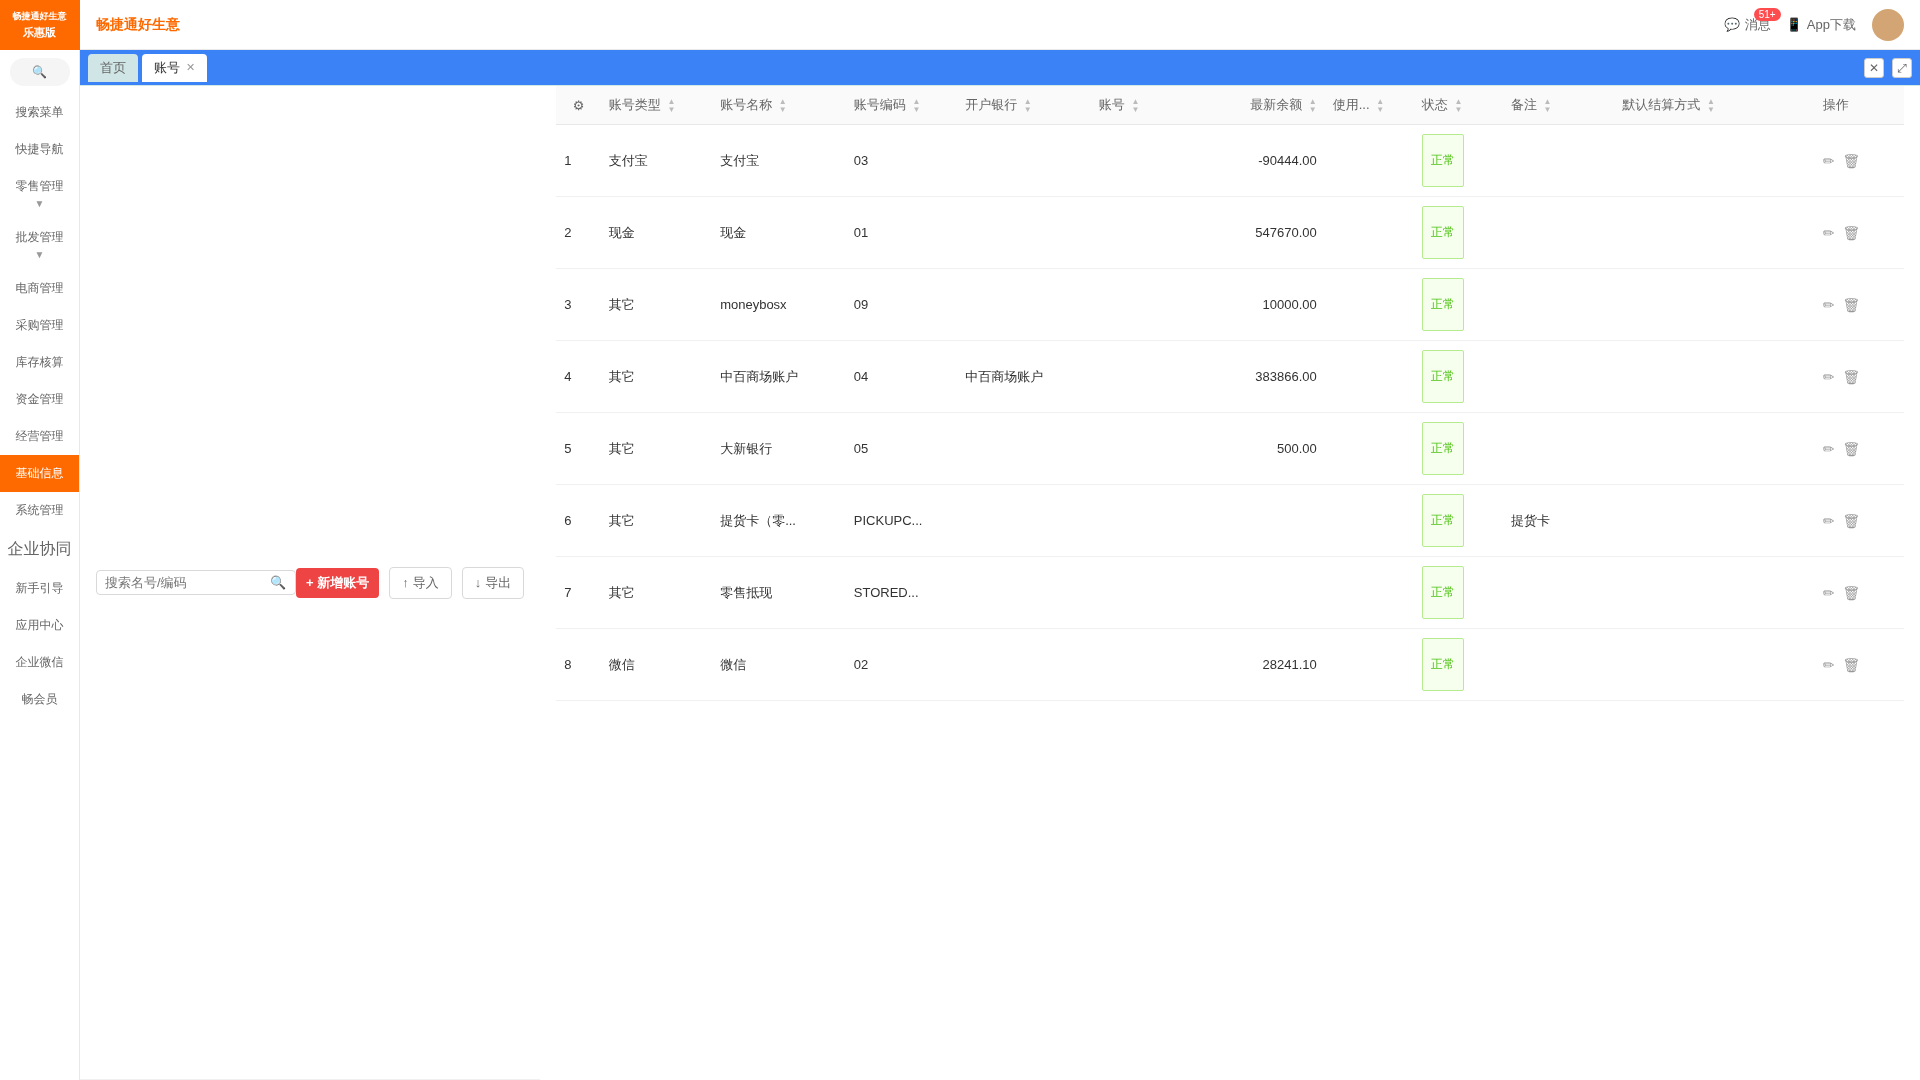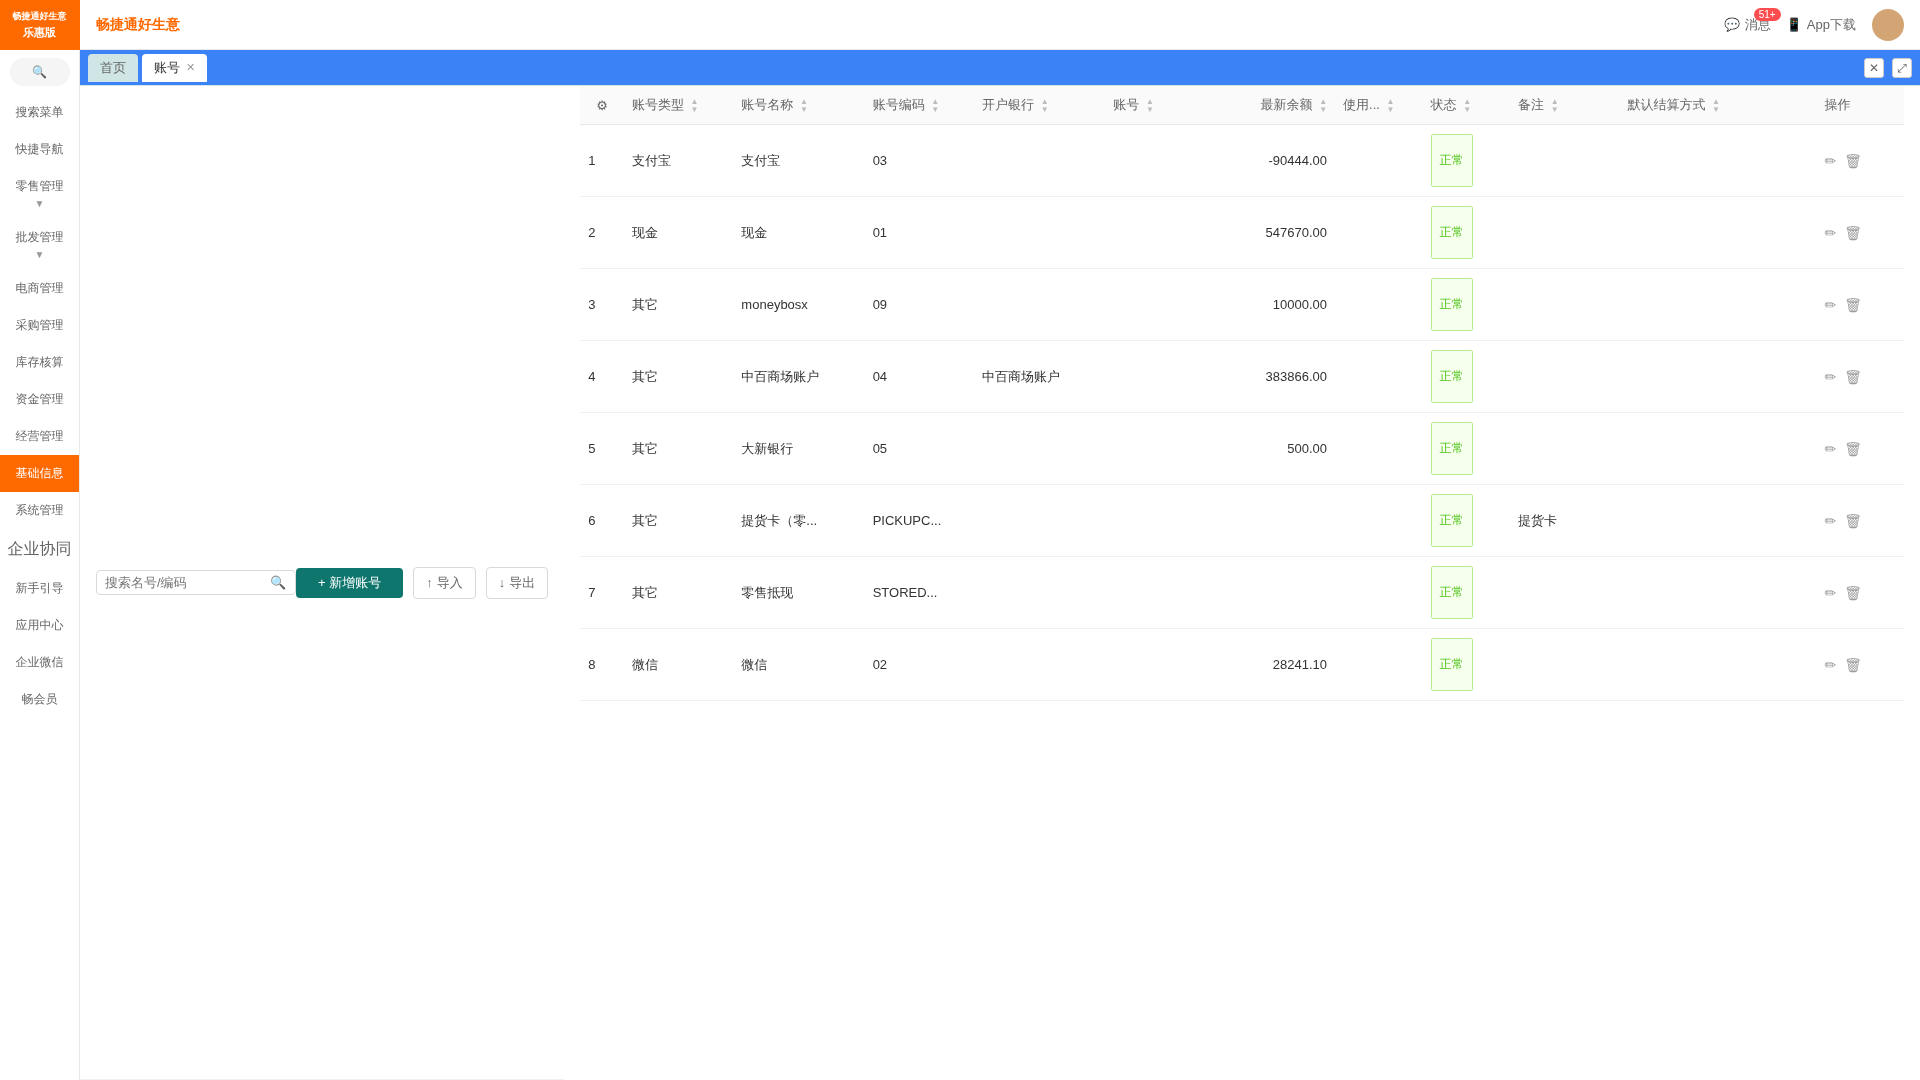--- a/index.html
+++ b/index.html
@@ -206,30 +206,31 @@
       color: #999;
       width: 100%;
       background: transparent;
     }
     .toolbar-right {
       display: flex;
       align-items: center;
       gap: 10px;
     }
     .btn-primary {
-      background: #0f766e;
+      background: #ef4444;
       color: #fff;
       border: none;
       border-radius: 4px;
-      padding: 6px 22px;
+      padding: 6px 10px;
       font-size: 13px;
       cursor: pointer;
       display: flex;
       align-items: center;
       gap: 4px;
+      font-weight: bold;
     }
     .btn-default {
       background: #fff;
       color: #666;
       border: 1px solid #d9d9d9;
       border-radius: 4px;
       padding: 6px 12px;
       font-size: 13px;
       cursor: pointer;
       display: flex;

